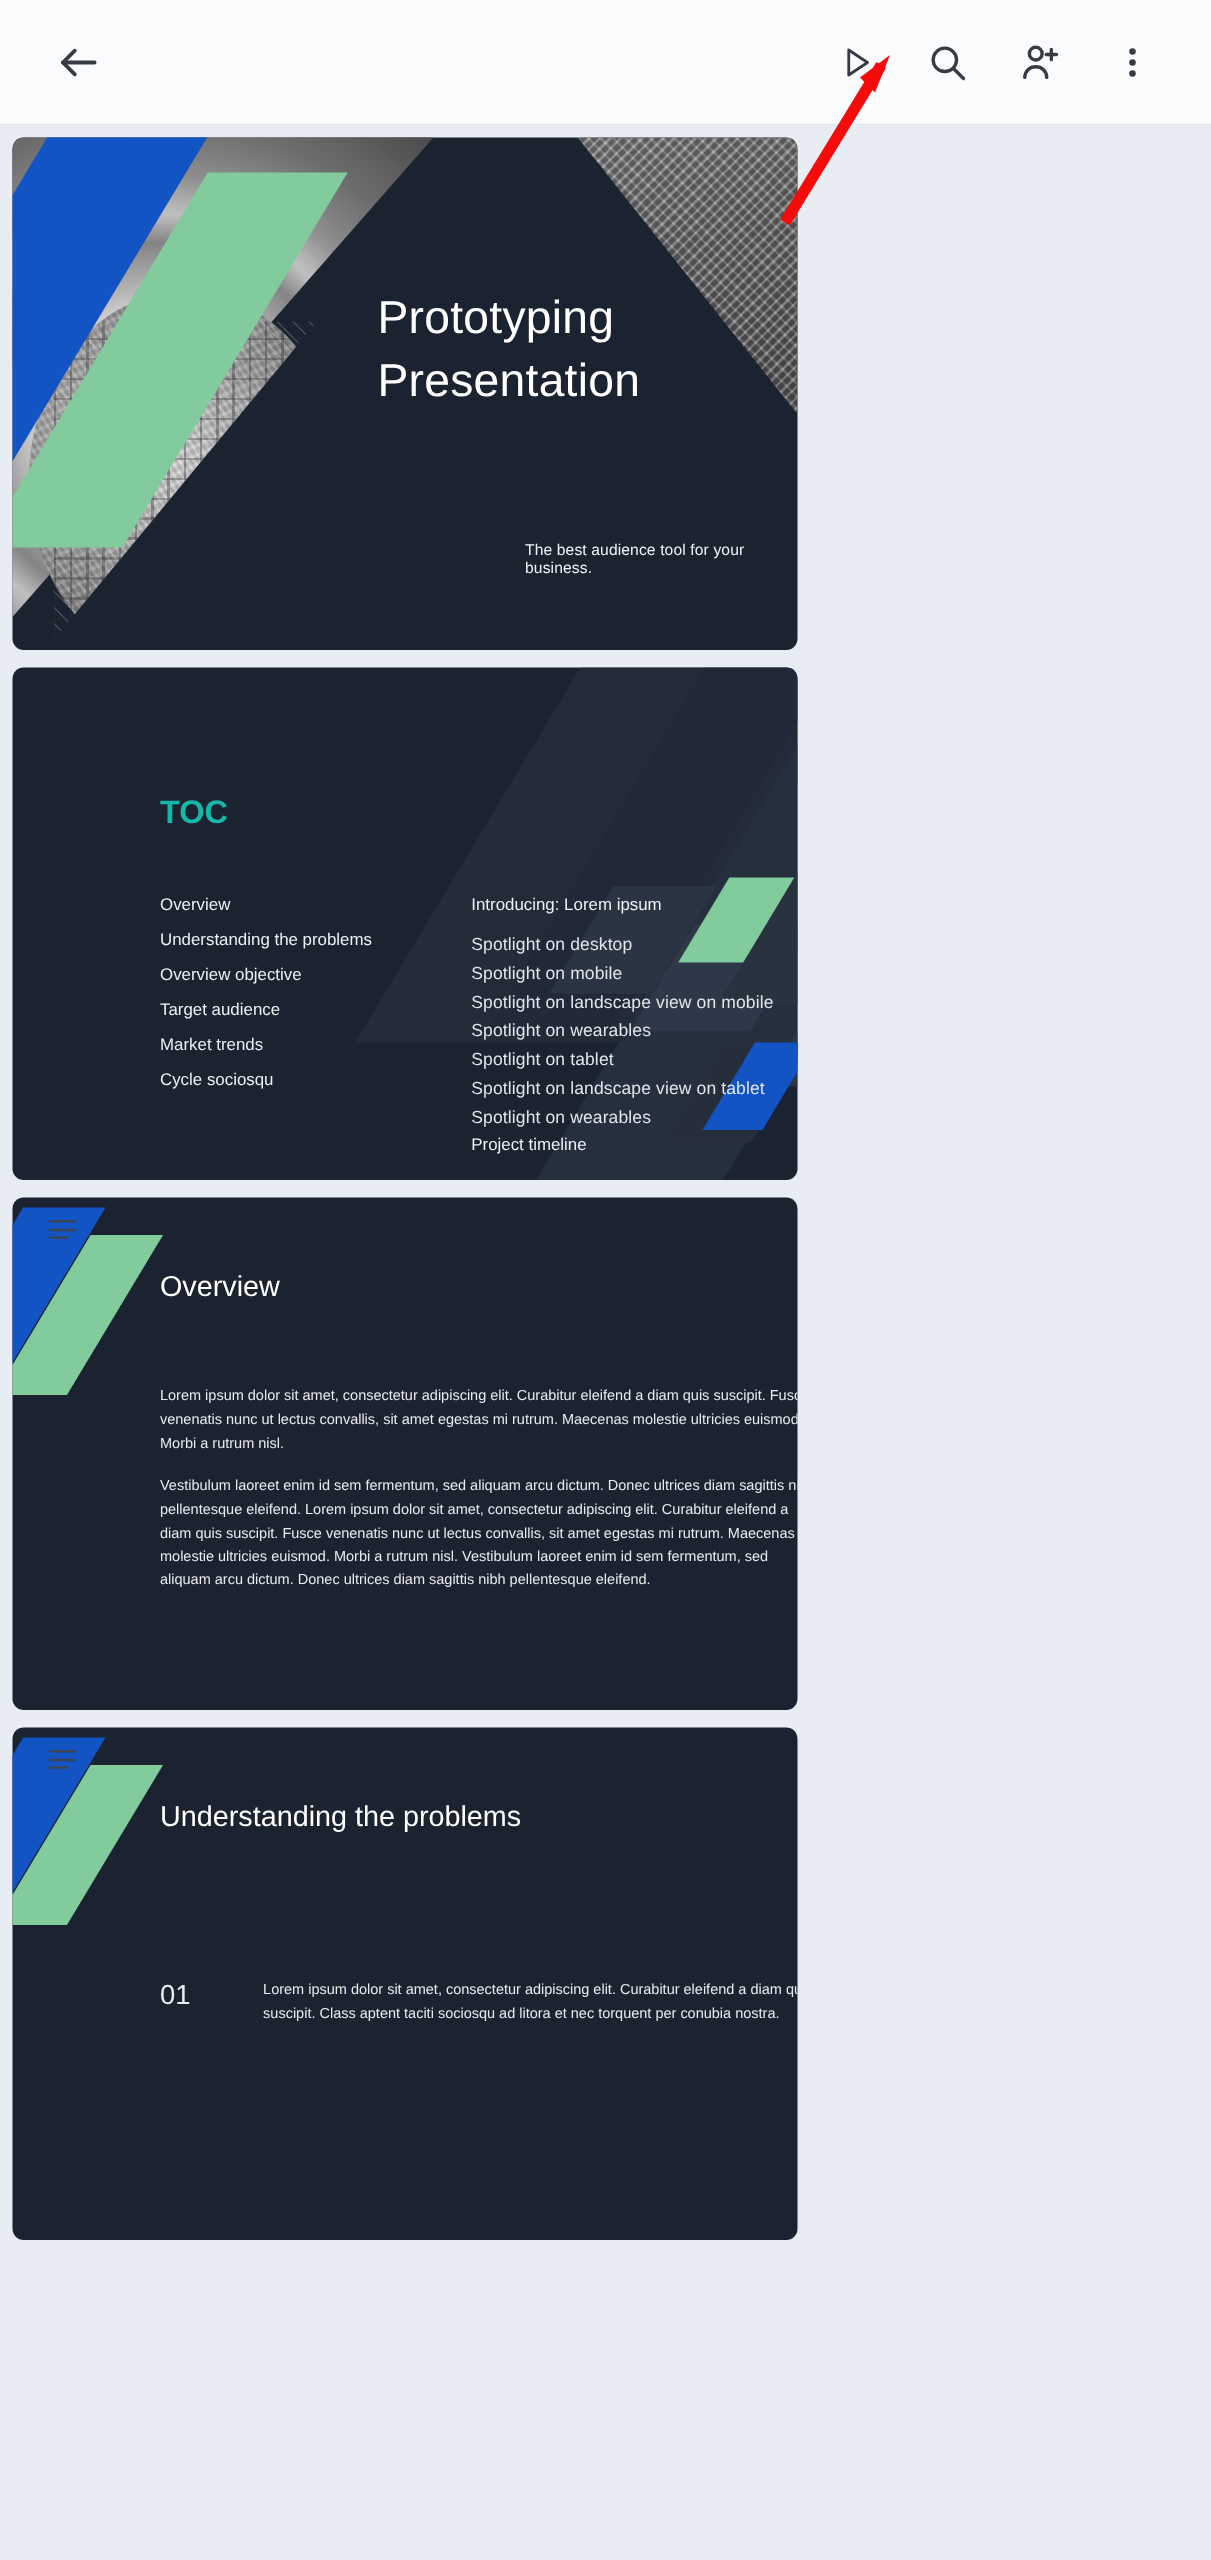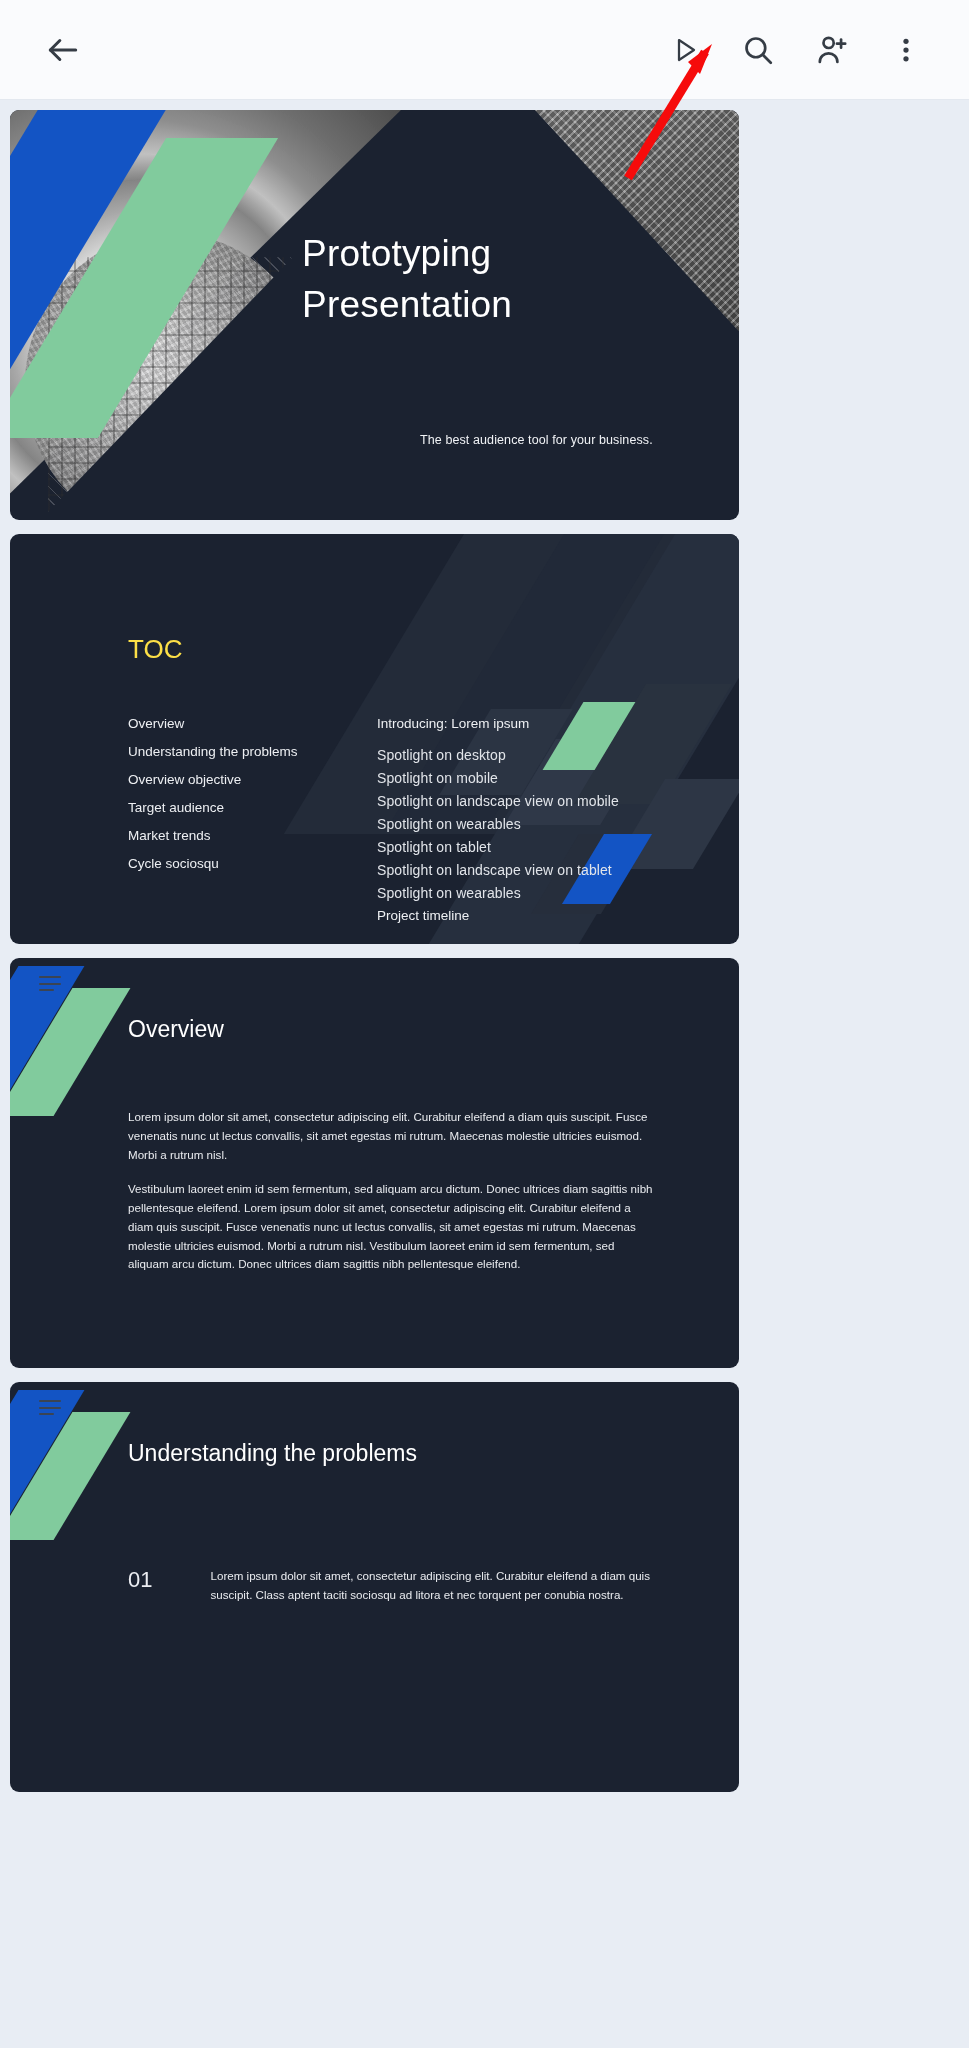--- a/index.html
+++ b/index.html
@@ -34,21 +34,21 @@
   .deck {
     position: relative;
     padding: 10px 10px 0 10px;
     display: flex;
     flex-direction: column;
     gap: 14px;
     height: 1948px;
   }
   .slide {
     position: relative;
-    width: 729px;
+    width: 628px;
     height: 410px;
     background: #1b2230;
     border-radius: 9px;
     overflow: hidden;
     flex: 0 0 auto;
     color: #fff;
   }
 
   
   .notes-mark {
@@ -206,22 +206,22 @@
     background: #1354c4;
     transform: skewX(-31deg);
     z-index: 3;
   }
 
   .toc-heading {
     position: absolute;
     left: 118px; top: 100px;
     z-index: 9;
     font-size: 26px;
-    font-weight: 400;
-    color: #fde047;
+    font-weight: 700;
+    color: #14b8a6;
   }
   .toc-col-left {
     position: absolute;
     left: 118px; top: 182px;
     z-index: 9;
   }
   .toc-col-right {
     position: absolute;
     left: 367px; top: 182px;
     z-index: 9;
@@ -270,21 +270,21 @@
     font-size: 11.6px;
     line-height: 1.62;
     color: #e9ebef;
     margin-bottom: 16px;
   }
   .c-body p:last-child { margin-bottom: 0; }
 
   
   .num-row {
     position: absolute;
-    left: 118px; top: 185px;
+    left: 118px; top: 201px;
     width: 530px;
     display: flex;
     gap: 58px;
     z-index: 9;
   }
   .num-row .num {
     font-size: 22px;
     color: #eceef2;
     line-height: 1.2;
     flex: 0 0 auto;

